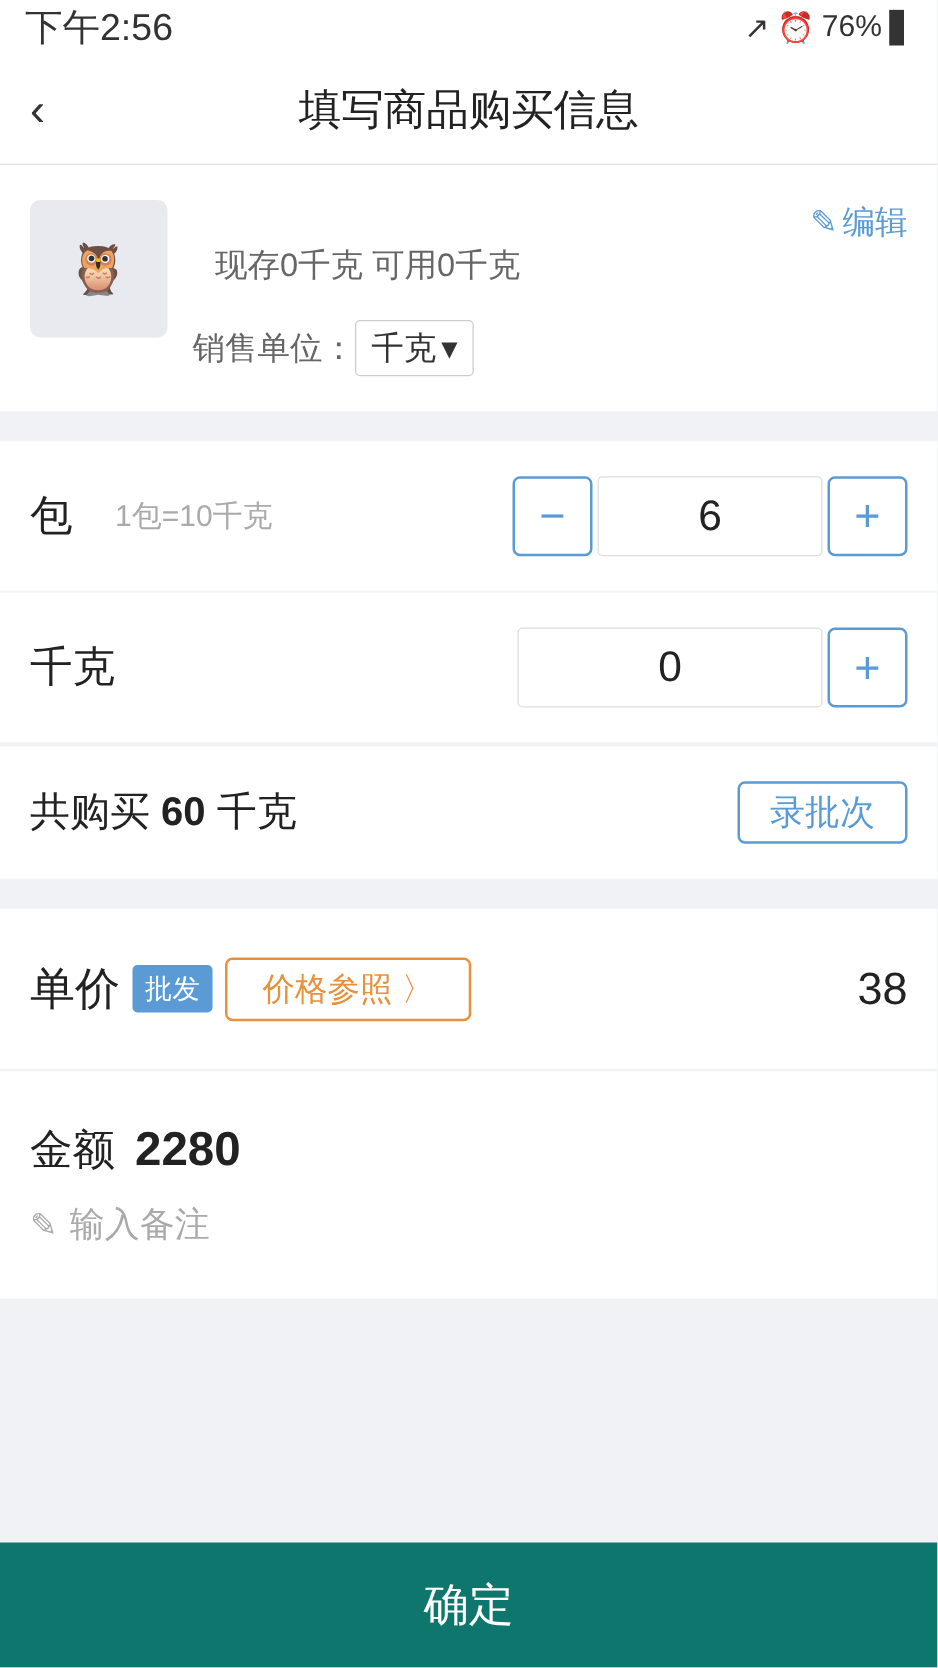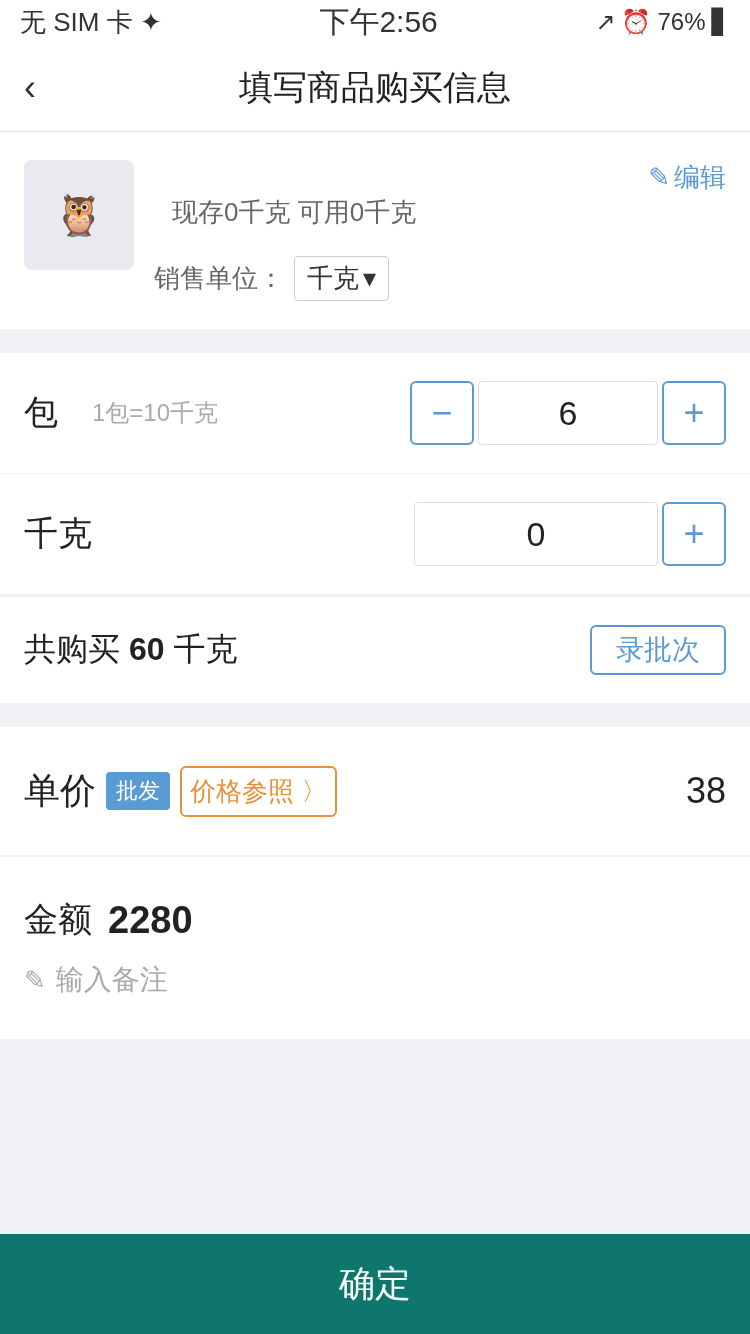--- a/index.html
+++ b/index.html
@@ -97,21 +97,20 @@
     }
     .product-stock {
       font-size: 26px;
       color: #666;
       margin-bottom: 10px;
       margin-left: 18px;
     }
     .product-unit-row {
       display: flex;
       align-items: center;
-      gap: 10px;
       font-size: 26px;
       color: #666;
       margin-top: 26px;
     }
     .unit-select {
       border: 1px solid #ccc;
       border-radius: 4px;
       padding: 4px 12px;
       font-size: 26px;
       color: #333;
@@ -240,21 +239,21 @@
       background: #5b9bd5;
       color: #fff;
       font-size: 22px;
       padding: 4px 10px;
       border-radius: 4px;
       margin: 17px 10px;
     }
     .price-ref-btn {
       border: 2px solid #e8903a;
       border-radius: 6px;
-      padding: 6px 8px;
+      padding: 6px 28px;
       font-size: 26px;
       color: #e8903a;
       background: #fff;
       cursor: pointer;
       display: flex;
       align-items: center;
       gap: 4px;
     }
     .price-value {
       margin-left: auto;
@@ -322,21 +321,20 @@
 
     .separator {
       height: 12px;
       background: #f0f2f5;
     }
   </style>
 </head>
 <body>
 
 <div class="status-bar">
-  <span class="status-left">无 SIM 卡 ✦</span>
   <span class="status-center">下午2:56</span>
   <span class="status-right">
     <span>↗</span>
     <span>⏰</span>
     <span>76%</span>
     <span>▋</span>
   </span>
 </div>
 
 <div class="nav-bar">

